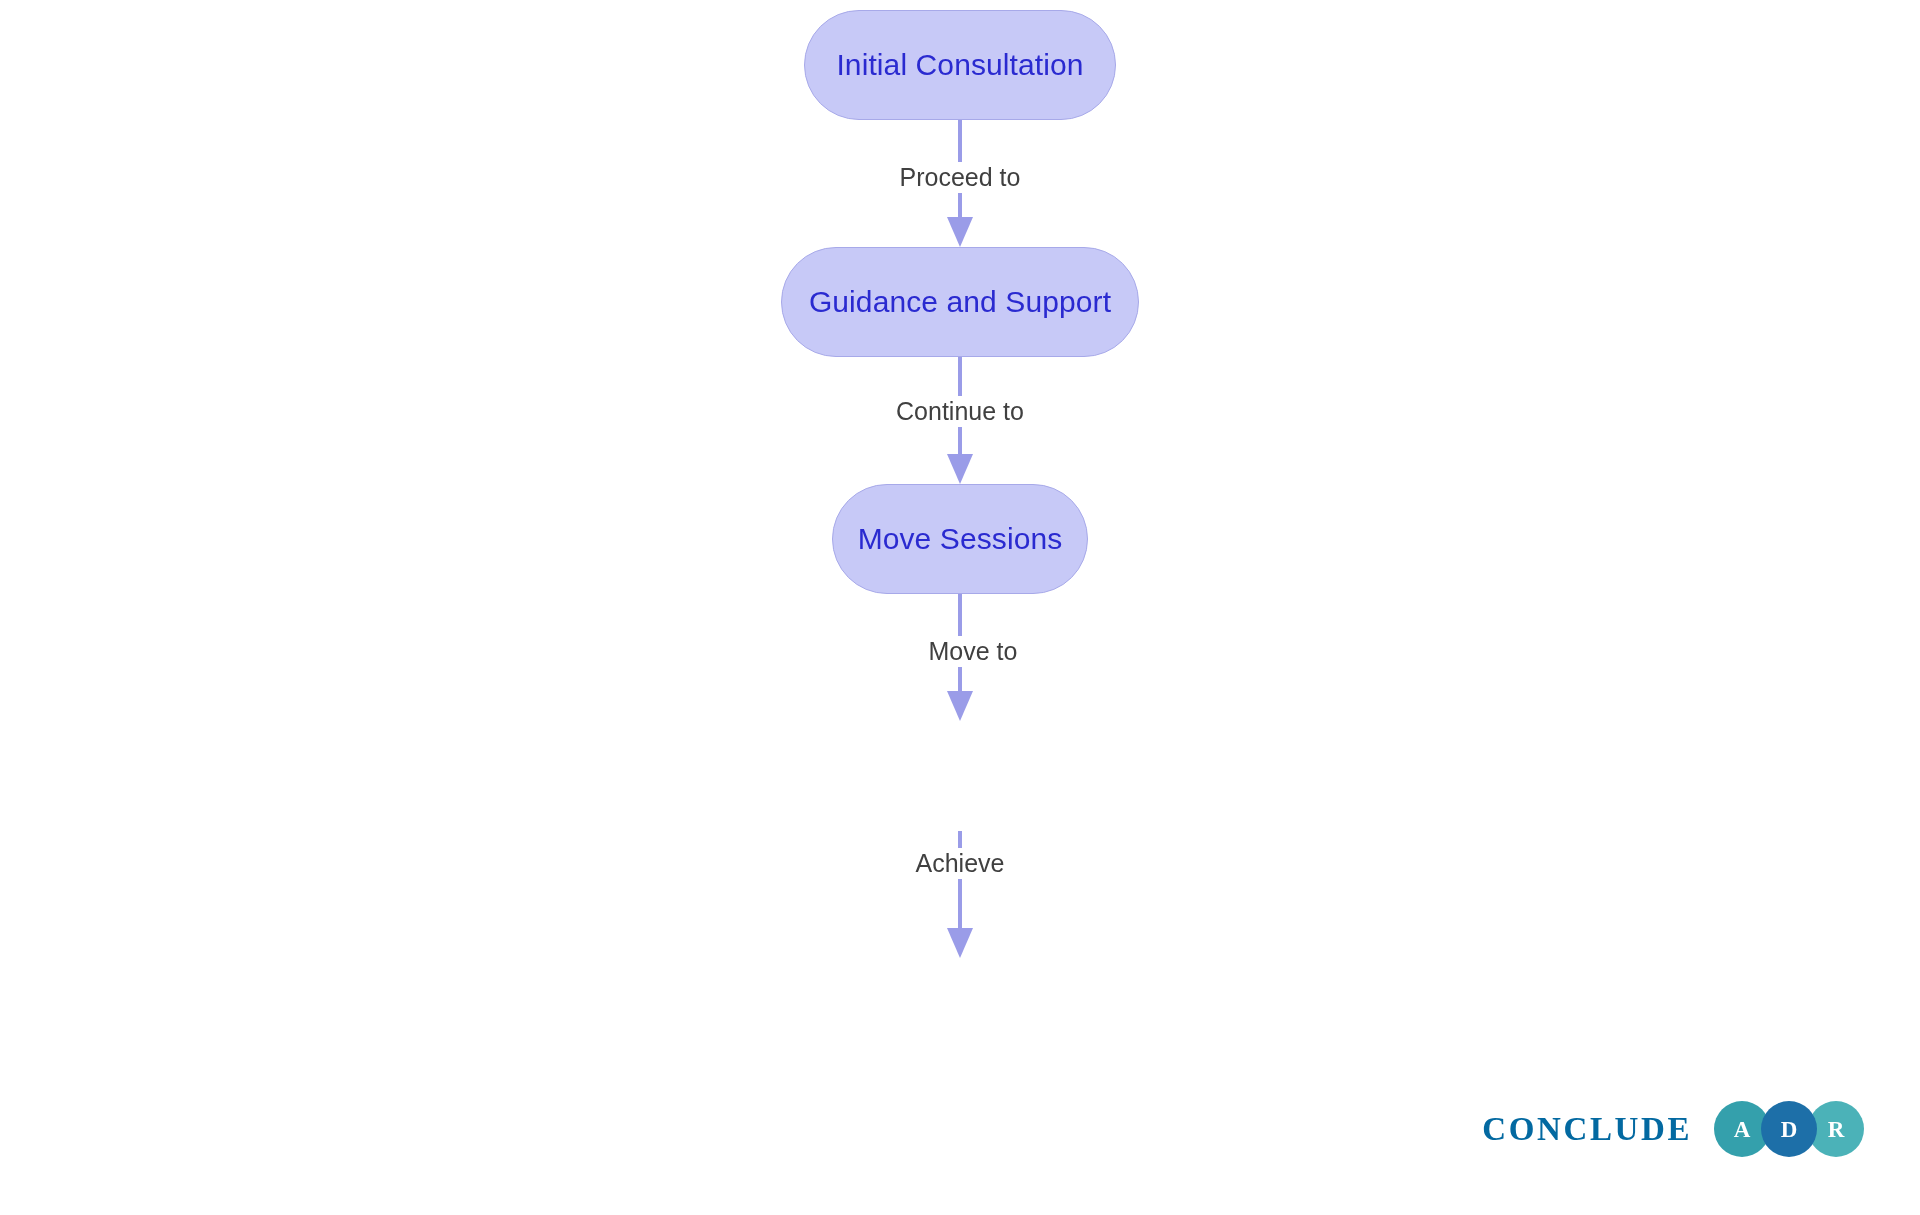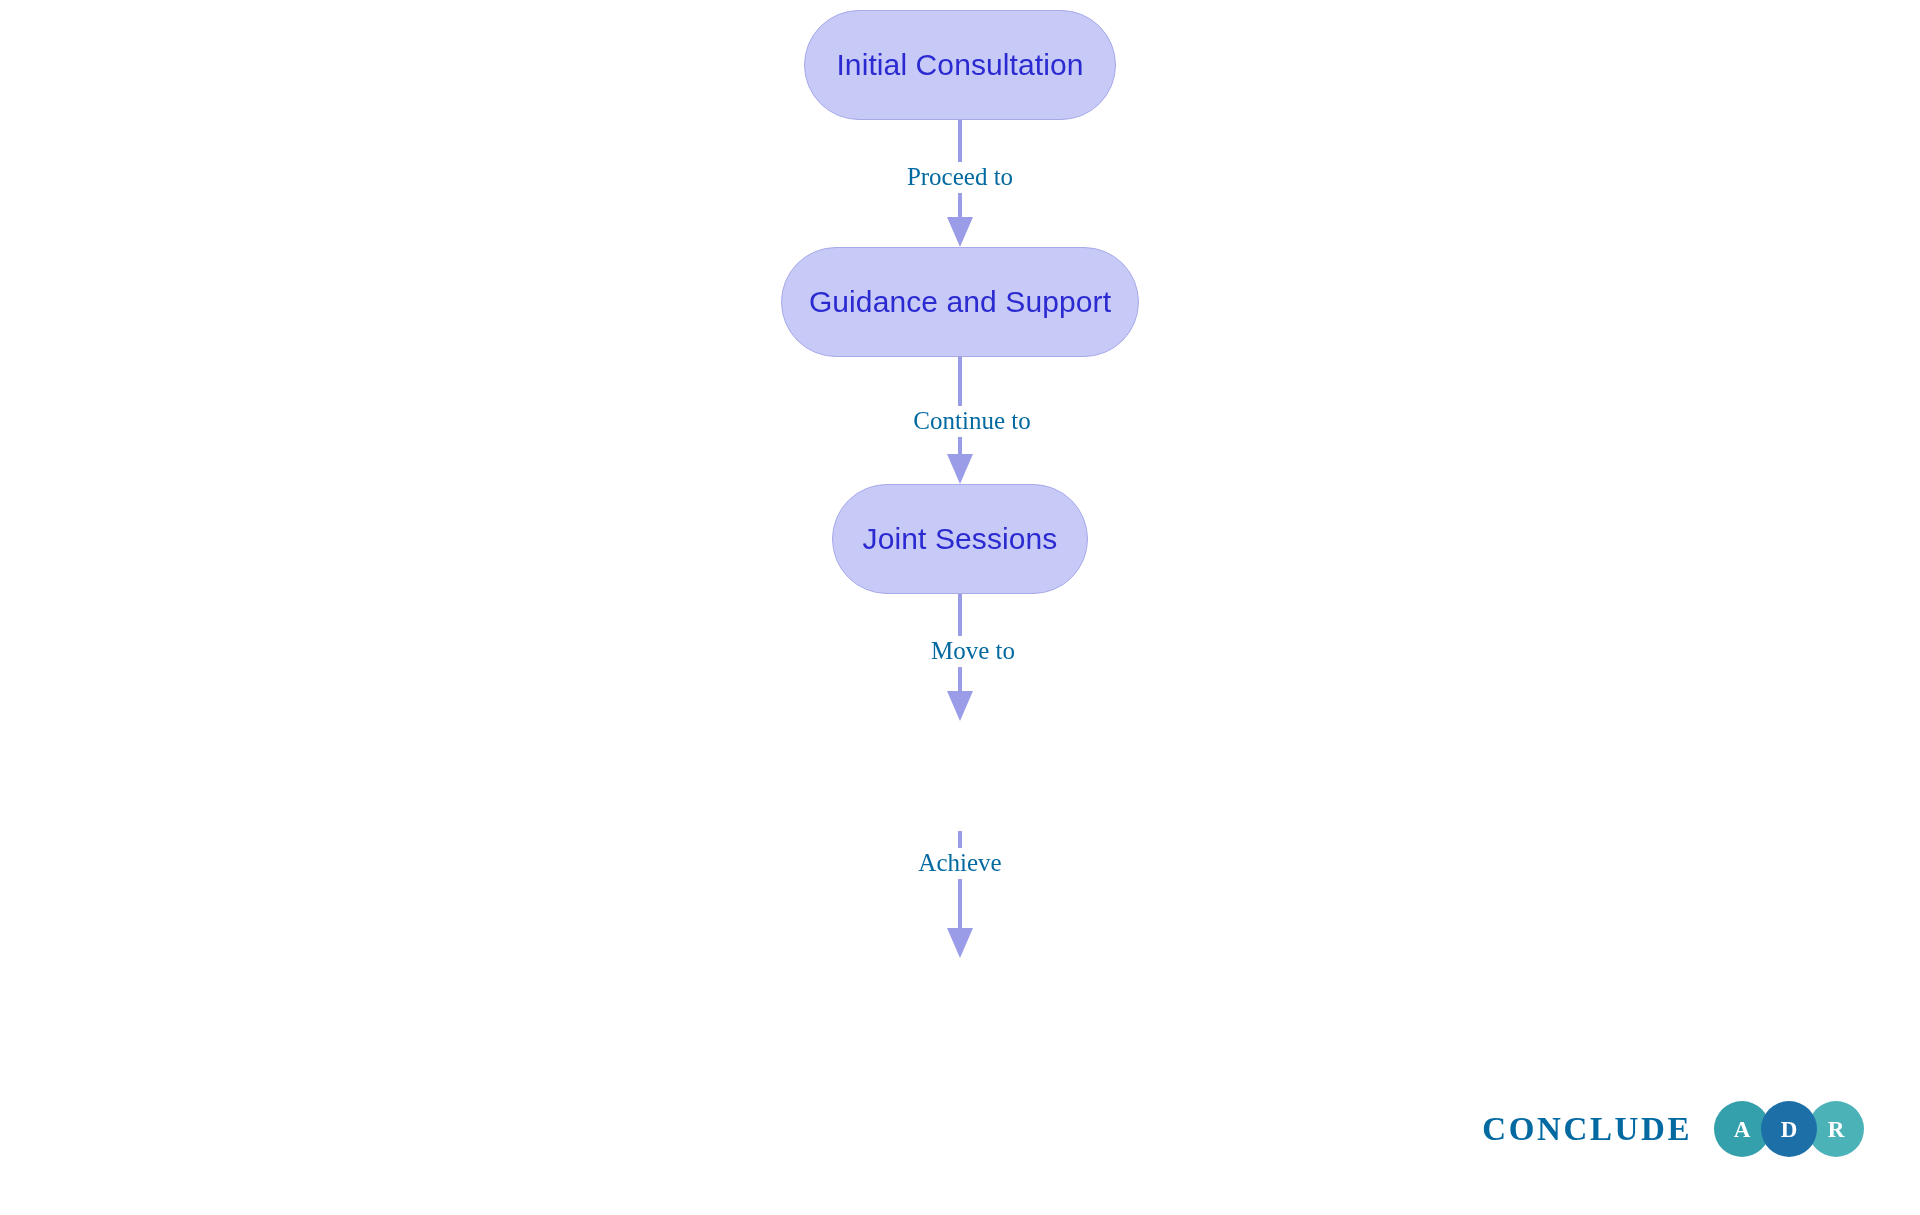--- a/index.html
+++ b/index.html
@@ -70,30 +70,30 @@
   #edge-3 { top:831px; }
 
   .edge svg { display:block; width:260px; height:127px; overflow:visible; }
 
   .edge-label {
     position:absolute;
     left:50%;
     transform:translateX(-50%);
     background:#ffffff;
     padding:1px 7px;
-    color:#0369a1;
-    font-family:Liberation Serif, serif;
+    color:#404040;
+    font-family:Liberation Sans, sans-serif;
     font-size:25px;
     font-weight:400;
     white-space:nowrap;
     line-height:1.15;
     z-index:2;
   }
   #edge-label-0 { top:162px; }
-  #edge-label-1 { top:406px;margin-left:12px; }
+  #edge-label-1 { top:396px; }
   #edge-label-2 { top:636px;margin-left:13px; }
   #edge-label-3 { top:848px; }
 
   
   #logo {
     position:absolute;
     right:56px;
     bottom:55px;
     display:flex;
     align-items:center;
@@ -176,21 +176,21 @@
     <div class="edge-label" id="edge-label-1">Continue to</div>
 
     <div class="edge-label" id="edge-label-2">Move to</div>
 
     <div class="edge-label" id="edge-label-3">Achieve</div>
 
     <div class="node" id="node-1">Guidance and Support</div>
 
     <div class="node" id="node-0">Initial Consultation</div>
 
-    <div class="node" id="node-2">Joint Sessions</div>
+    <div class="node" id="node-2">Move Sessions</div>
 
 
 
   </div>
 
   <div id="logo">
     <span id="logo-wordmark">CONCLUDE</span>
     <span id="logo-circles">
       <span class="logo-circle" id="logo-circle-0">A</span>
       <span class="logo-circle" id="logo-circle-1">D</span>

